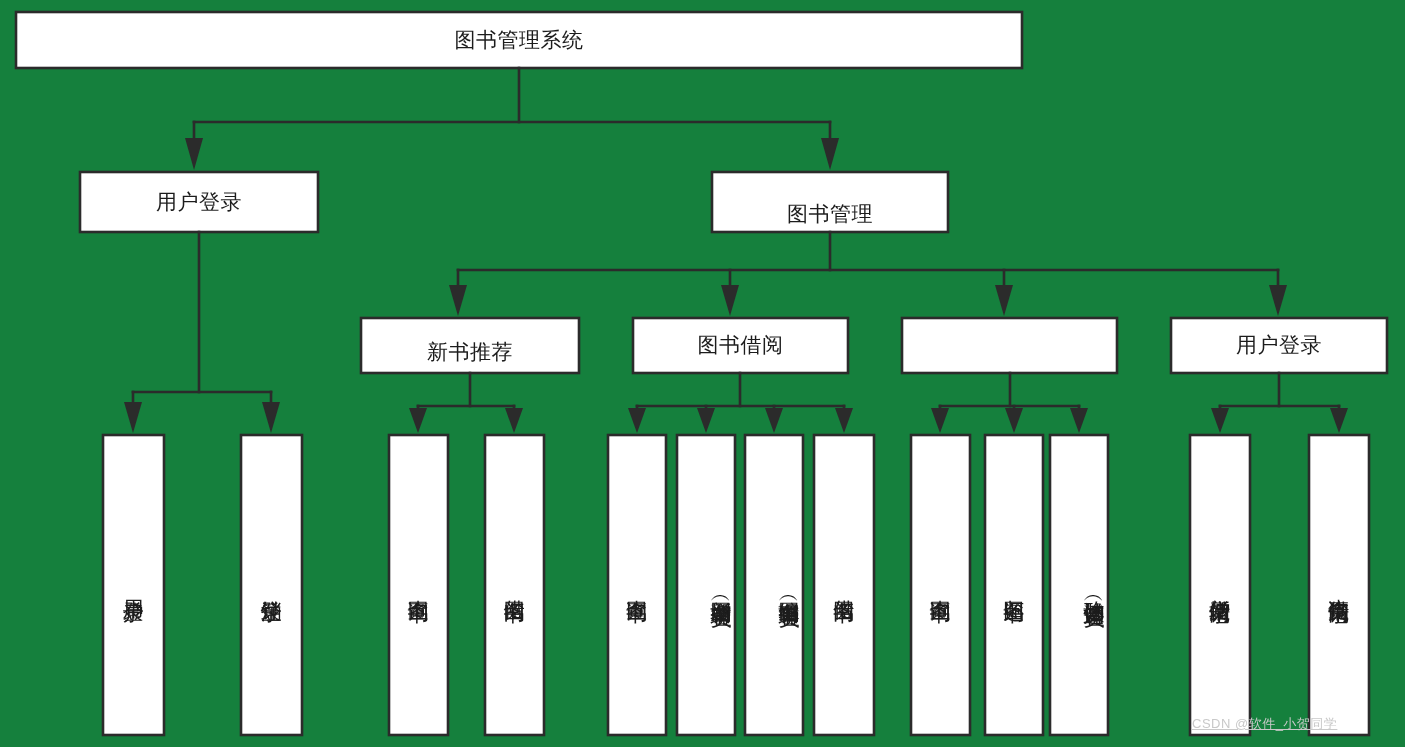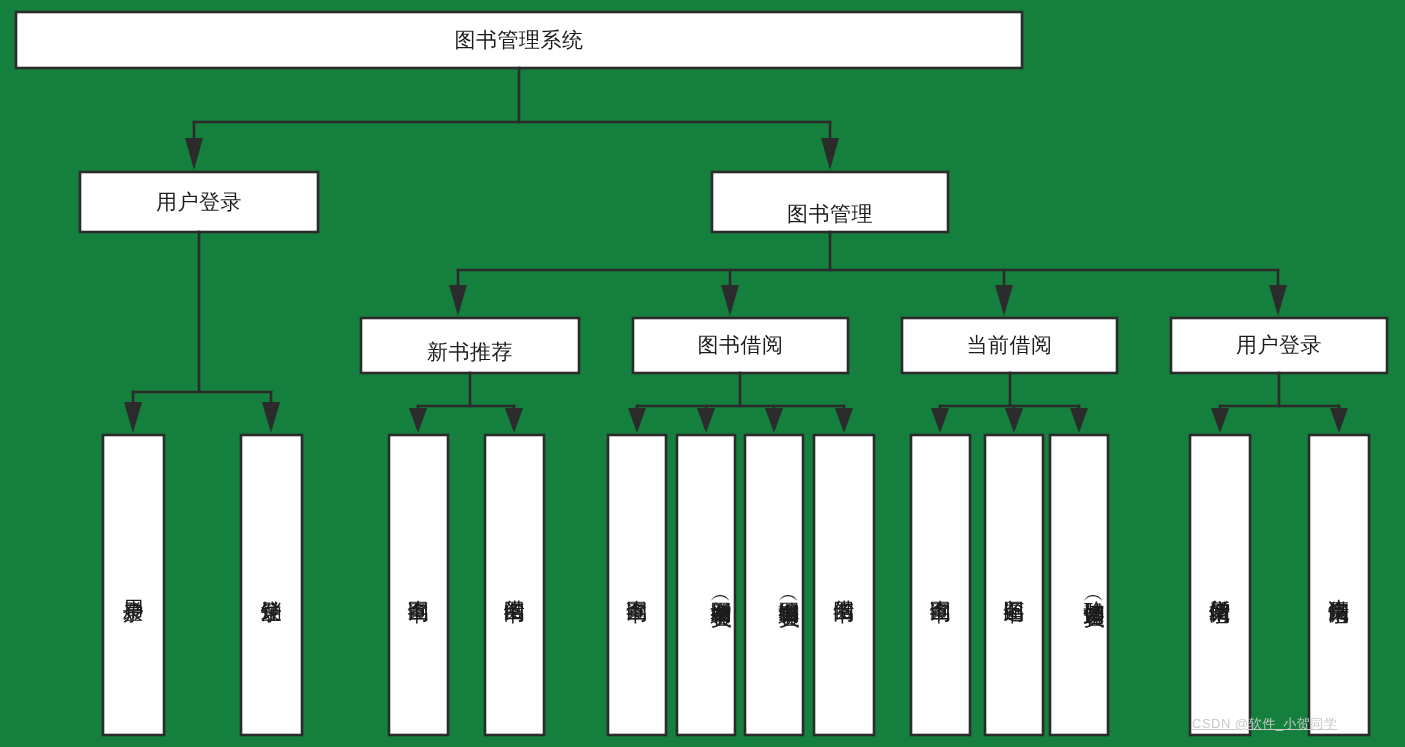--- a/index.html
+++ b/index.html
@@ -175,21 +175,20 @@
     <rect class="node-rect" x="1309" y="435" width="60" height="300"></rect>
   </svg>
 
   <div class="node-label-h" style="left:16px; top:12px; width:1006px; height:56px;">图书管理系统</div>
 
   <div class="node-label-h" style="left:80px; top:172px; width:238px; height:60px;">用户登录</div>
   <div class="node-label-h" style="left:712px; top:172px; width:236px; height:60px;margin-top:12px;">图书管理</div>
 
   <div class="node-label-h" style="left:361px; top:318px; width:218px; height:69px;">新书推荐</div>
   <div class="node-label-h" style="left:633px; top:318px; width:215px; height:55px;border-radius:18px;">图书借阅</div>
-  <div class="node-label-h" style="left:902px; top:318px; width:215px; height:55px;">当前借阅</div>
   <div class="node-label-h" style="left:1171px; top:318px; width:216px; height:55px;">用户登录</div>
 
   <div class="node-label-v" style="left:103px; top:435px; width:61px; height:300px;">用户登录</div>
   <div class="node-label-v" style="left:241px; top:435px; width:61px; height:300px;">注销登录</div>
 
   <div class="node-label-v" style="left:389px; top:435px; width:59px; height:300px;">查询图书</div>
   <div class="node-label-v" style="left:485px; top:435px; width:59px; height:300px;">借阅图书</div>
 
   <div class="node-label-v" style="left:608px; top:435px; width:58px; height:300px;">查询图书</div>
   <div class="node-label-v align-top" style="left:677px; top:435px; width:58px; height:300px;">新增图书（管理员）</div>

